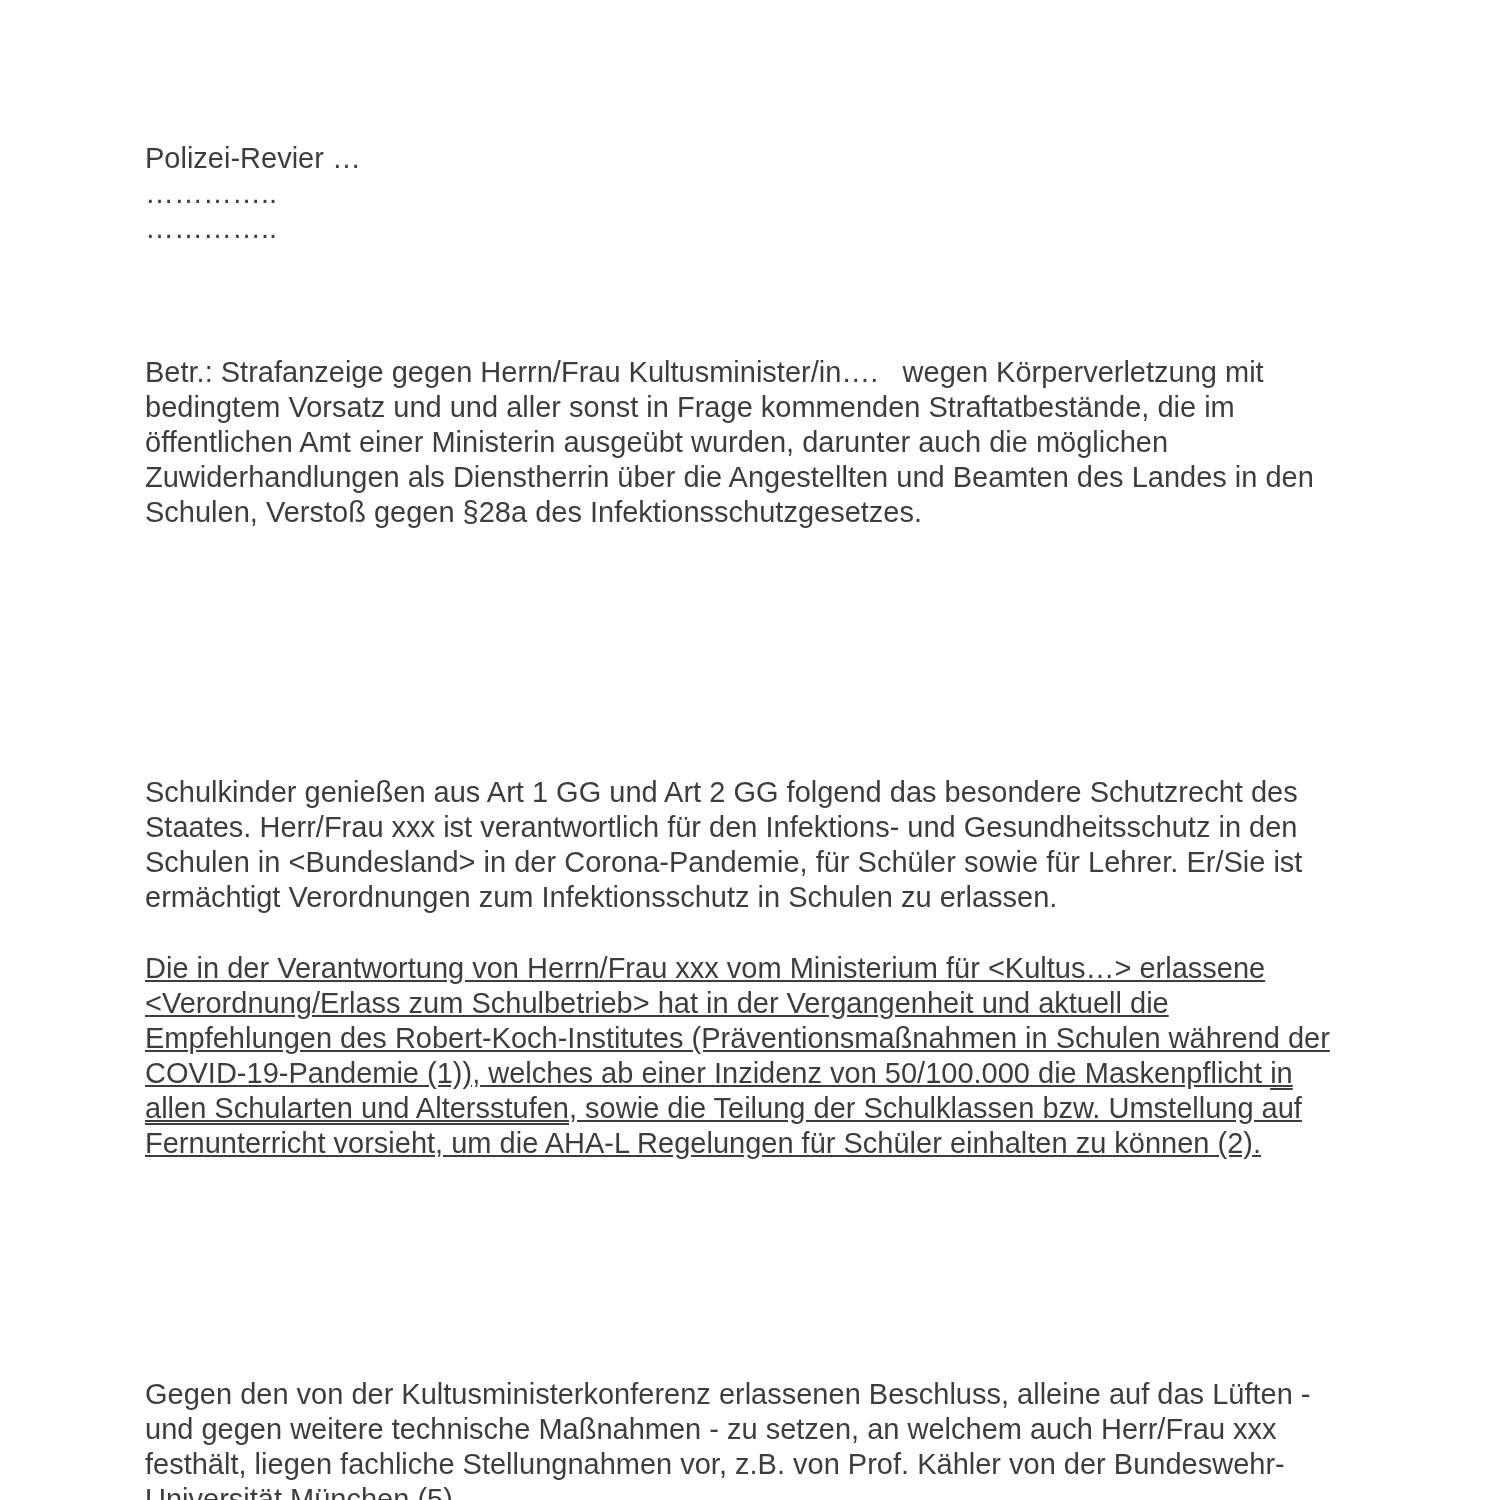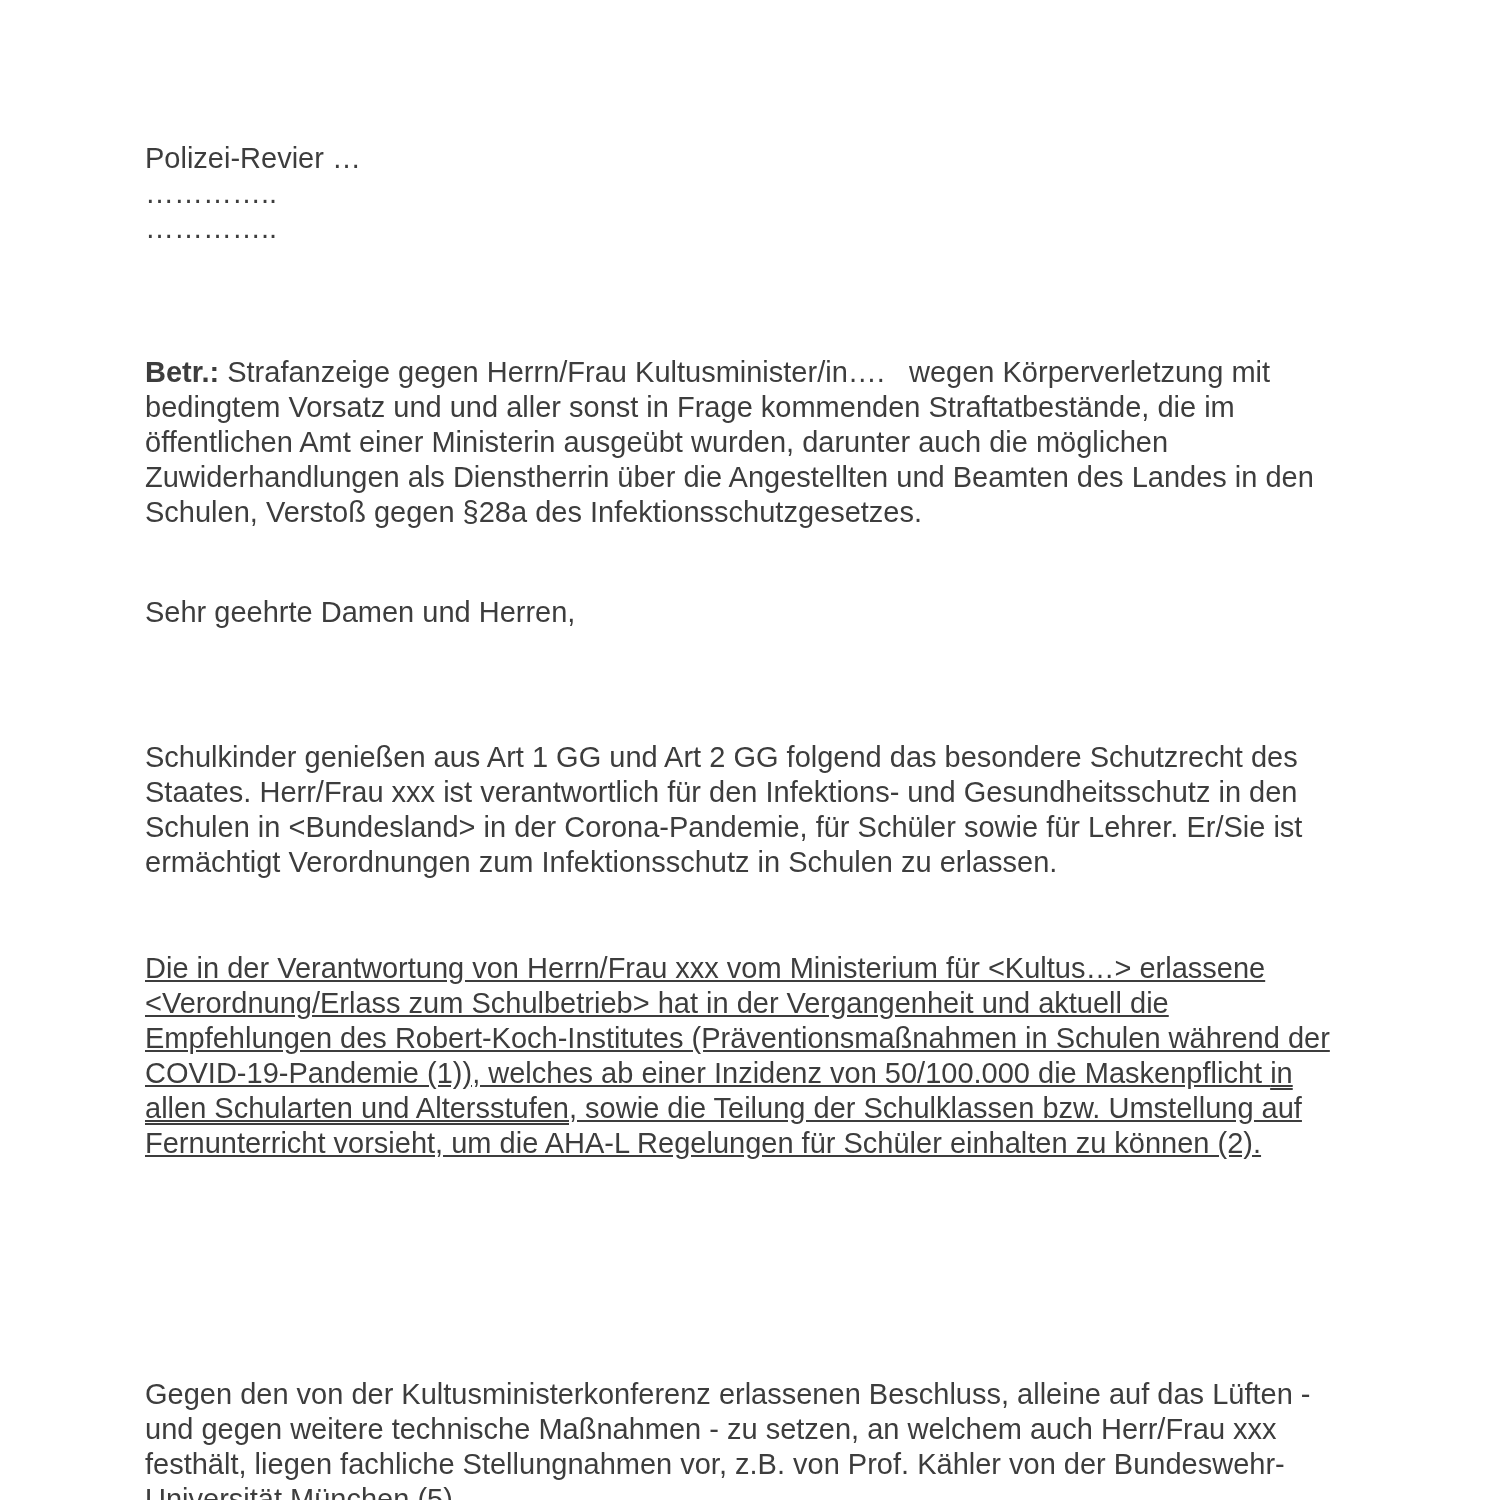--- a/index.html
+++ b/index.html
@@ -22,45 +22,44 @@
     position: absolute;
     left: 145px;
     width: 1212px;
     text-align: left;
     word-spacing: normal;
   }
   .letterhead      { top: 141px; }
   .subject         { top: 326px; }
   .salutation      { top: 566px; }
   .para-complaint  { top: 637px; }
-  .para-schutzrecht{ top: 711px; }
+  .para-schutzrecht{ top: 746px; }
   .para-verordnung { top: 922px; text-decoration: underline; }
   .para-masken     { top: 1204px; }
   .para-kmk        { top: 1348px; }
-  .b { font-weight: 700; }
+  .b { font-weight: 400; }
   .u {
     text-decoration: underline;
     text-decoration-thickness: 2px;
     text-underline-offset: 5px;
   }
 </style>
 </head>
 <body>
 
 <div class="page">
 
   <div class="block letterhead">
     <div>Polizei-Revier …</div>
     <div>…………..</div>
     <div>…………..</div>
   </div>
 
   <p class="block subject"><span class="b">Betr.:</span><span> Strafanzeige gegen Herrn/Frau Kultusminister/in….&nbsp;&nbsp;&nbsp;wegen Körperverletzung mit bedingtem Vorsatz und und aller sonst in Frage kommenden Straftatbestände, die im öffentlichen Amt einer Ministerin ausgeübt wurden, darunter auch die möglichen Zuwiderhandlungen als Dienstherrin über die Angestellten und Beamten des Landes in den Schulen, Verstoß gegen §28a des Infektionsschutzgesetzes.</span></p>
 
-  <p class="block salutation">Sehr geehrte Damen und Herren,</p>
 
 
   <p class="block para-schutzrecht">Schulkinder genießen aus Art 1 GG und Art 2 GG folgend das besondere Schutzrecht des Staates. Herr/Frau xxx ist verantwortlich für den Infektions- und Gesundheitsschutz in den Schulen in &lt;Bundesland&gt; in der Corona-Pandemie, für Schüler sowie für Lehrer. Er/Sie ist ermächtigt Verordnungen zum Infektionsschutz in Schulen zu erlassen.</p>
 
   <p class="block para-verordnung"><span>Die in der Verantwortung von Herrn/Frau xxx vom Ministerium für &lt;Kultus…&gt; erlassene &lt;Verordnung/Erlass zum Schulbetrieb&gt; hat in der Vergangenheit und aktuell die Empfehlungen des Robert-Koch-Institutes (Präventionsmaßnahmen in Schulen während der COVID-19-Pandemie (1)), welches ab einer Inzidenz von 50/100.000 die Maskenpflicht </span><span class="u">in allen Schularten und Altersstufen</span><span>, sowie die Teilung der Schulklassen bzw. Umstellung auf Fernunterricht vorsieht, um die AHA-L Regelungen für Schüler einhalten zu können (2).</span></p>
 
 
   <p class="block para-kmk">Gegen den von der Kultusministerkonferenz erlassenen Beschluss, alleine auf das Lüften - und gegen weitere technische Maßnahmen - zu setzen, an welchem auch Herr/Frau xxx festhält, liegen fachliche Stellungnahmen vor, z.B. von Prof. Kähler von der Bundeswehr-Universität München (5).</p>
 
 </div>

